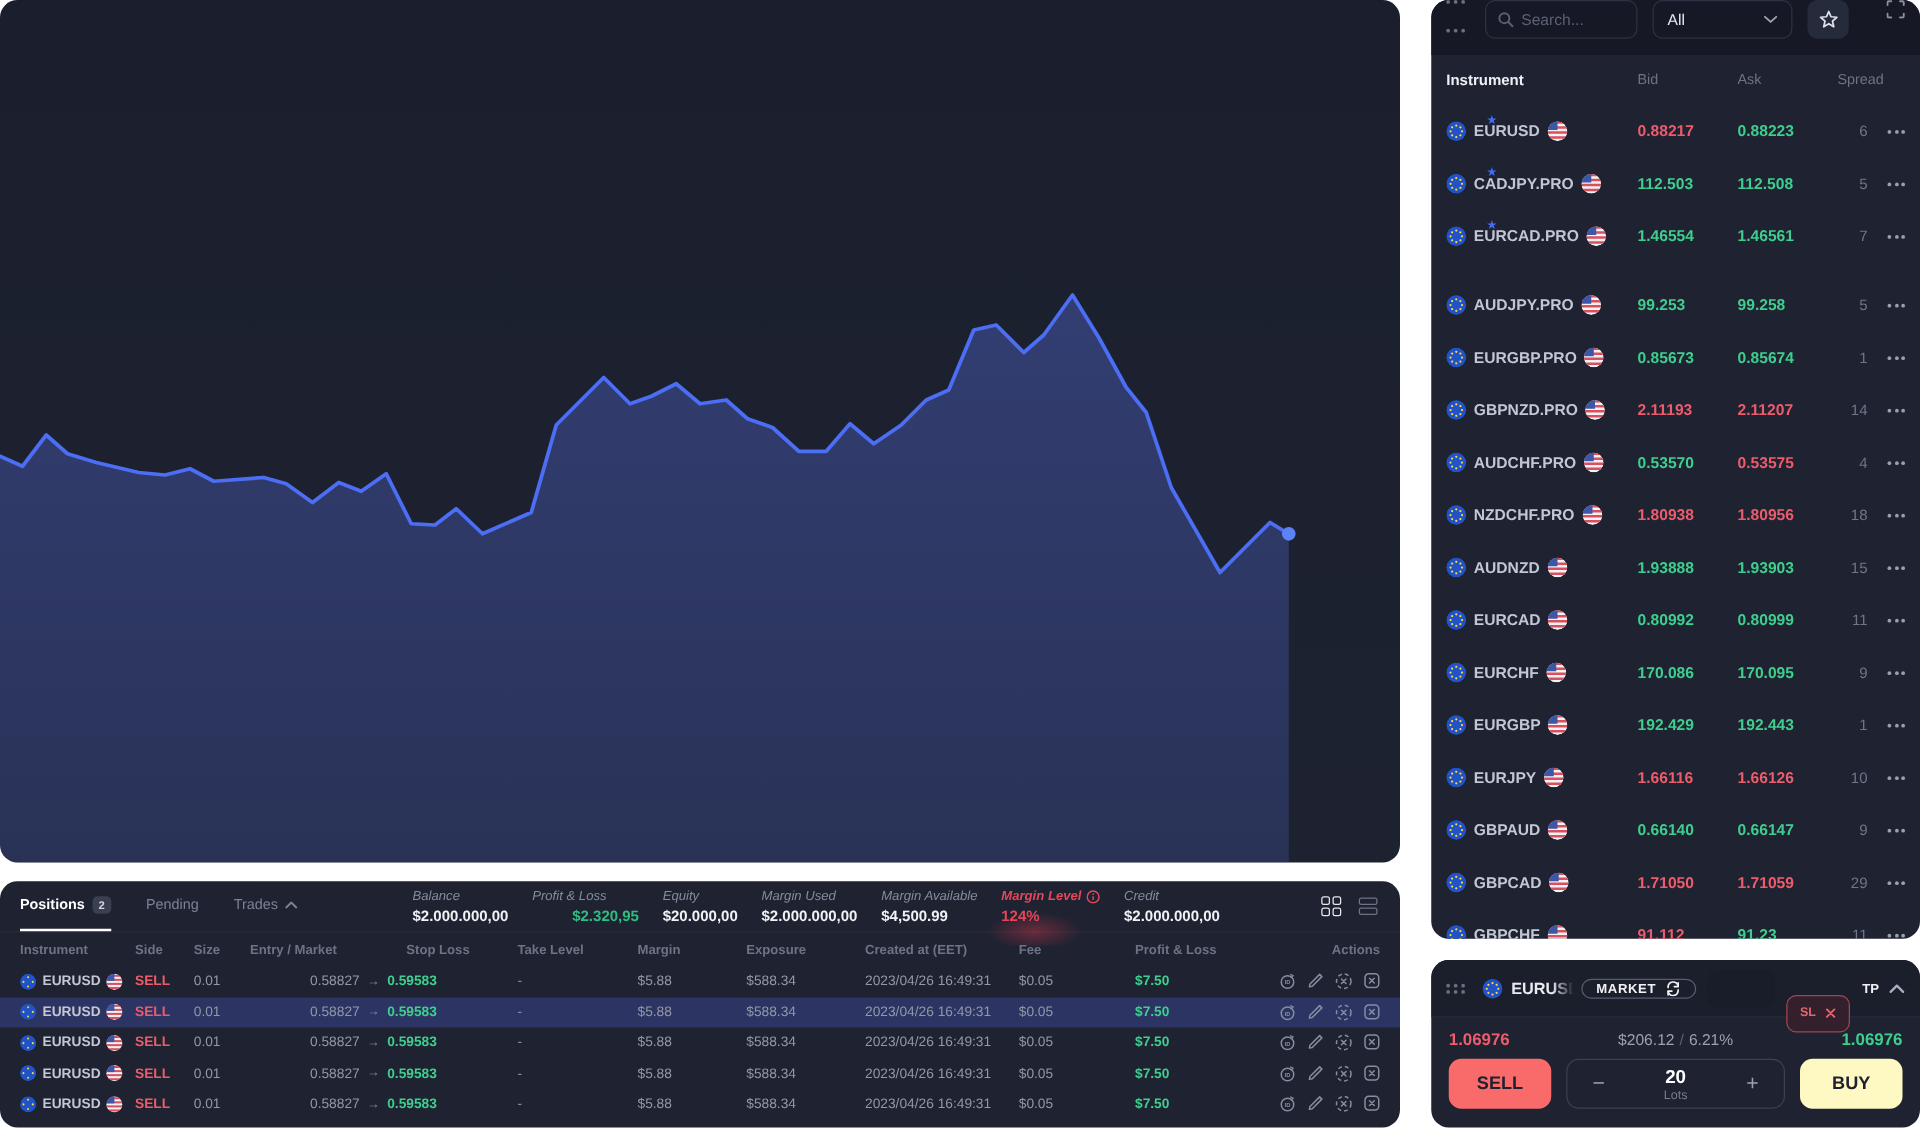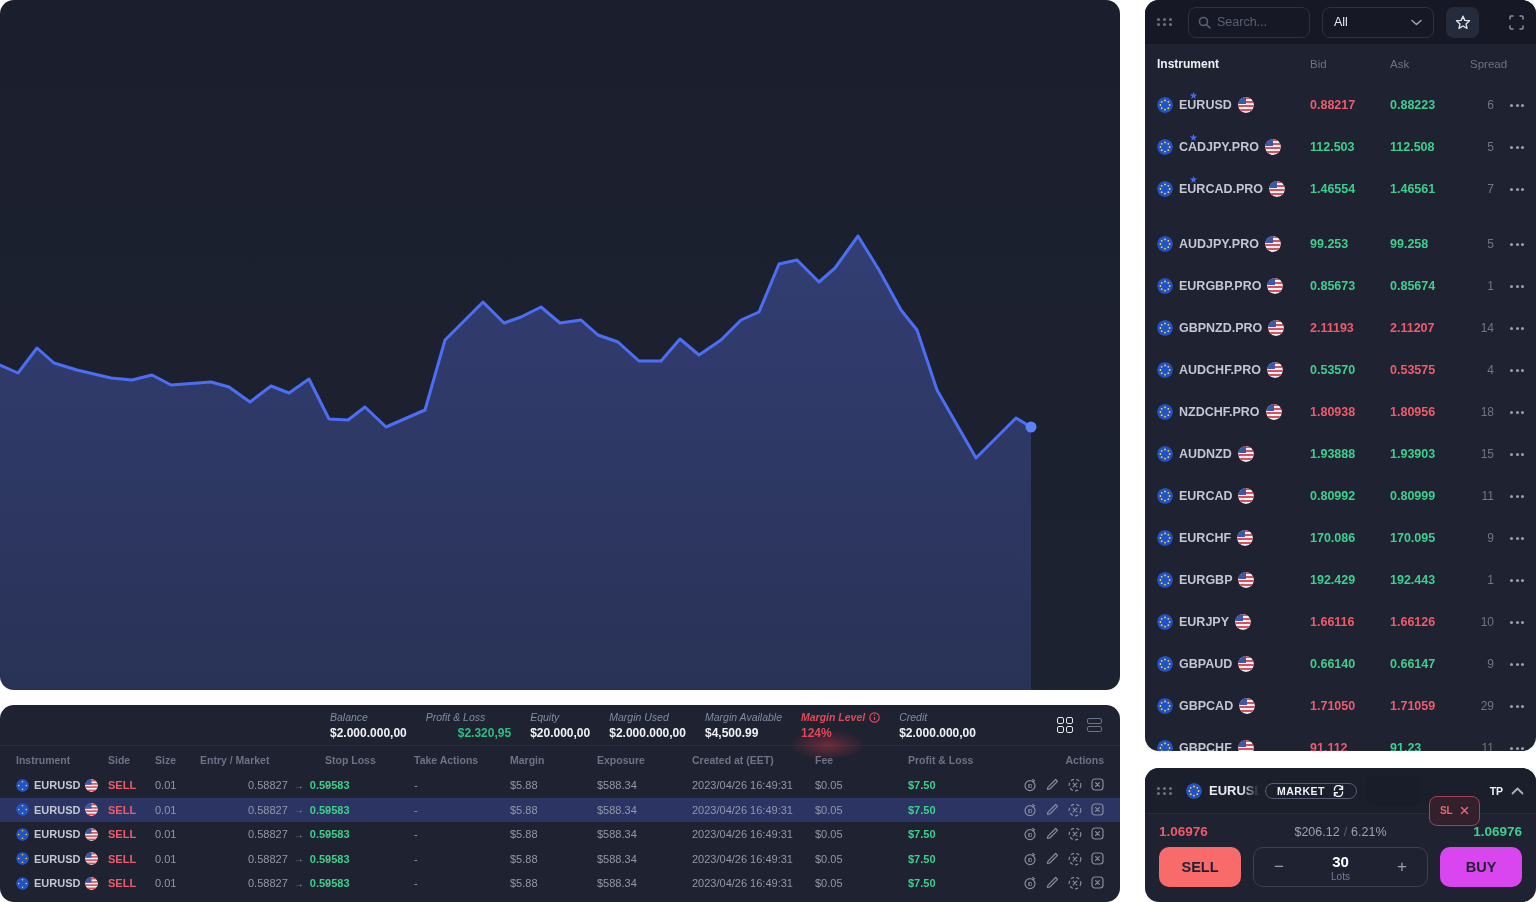--- a/index.html
+++ b/index.html
@@ -7,21 +7,21 @@
               font-family:"Liberation Sans", sans-serif; }
   .panel { position:absolute; background:#1e2231; border-radius:14px; overflow:hidden; }
 
   
   #chart-panel { left:0; top:0; width:1120px; height:690px;
                  background:linear-gradient(180deg,#1b1f2d 0%,#1d2231 100%); }
   #chart-svg { display:block; }
 
   
   #watchlist-panel { left:1145px; top:0; width:391px; height:751px; }
-  .wl-controls { height:44px; background:#161925; display:flex; align-items:center; padding:0 12px; }
+  .wl-controls { height:44px; background:#161925; display:flex; padding:0 12px; }
   .drag-handle { display:grid; grid-template-columns:repeat(3,4px); grid-gap:2px; }
   .drag-handle i { width:3px; height:3px; border-radius:50%; background:#6a7082; }
   .wl-search { margin-left:15px; width:122px; height:31px; border:1px solid #2c3143; border-radius:8px;
                display:flex; align-items:center; padding:0 9px; gap:6px; }
   .wl-search input { background:transparent; border:none; outline:none; width:80px;
                      font-size:12.5px; color:#c8ccd8; font-family:"Liberation Sans",sans-serif; }
   .wl-search input::placeholder { color:#596075; }
   .wl-filter { margin-left:12px; width:112px; height:31px; border:1px solid #2c3143; border-radius:8px;
                display:flex; align-items:center; padding:0 11px; cursor:pointer; }
   .wl-filter span { font-size:12.5px; color:#e8eaf0; flex:1; }
@@ -111,21 +111,21 @@
   .op-prices { display:flex; align-items:center; justify-content:space-between; padding:10px 14px 6px; }
   .op-prices .sellp { font-size:13.5px; font-weight:bold; color:#ee5c6c; }
   .op-prices .buyp  { font-size:13.5px; font-weight:bold; color:#3ecf8e; }
   .op-prices .mid { font-size:12.5px; color:#9ba1b3; }
   .op-prices .mid .sep { color:#5b6175; padding:0 4px; }
   .op-actions { display:flex; align-items:center; padding:2px 14px 0; gap:12px; }
   .btn-sell, .btn-buy { width:82px; height:40px; border:none; border-radius:10px; font-size:14.5px;
                         font-weight:bold; color:#1d2130; cursor:pointer;
                         font-family:"Liberation Sans",sans-serif; }
   .btn-sell { background:#f96b6b; }
-  .btn-buy  { background:#d946ef;text-align:center; }
+  .btn-buy  { background:#fef9c3;text-align:center; }
   .stepper { flex:1; height:40px; border:1px solid #3a4153; border-radius:10px; display:flex;
              align-items:center; padding:0 16px; }
   .stepper .minus, .stepper .plus { font-size:17px; color:#9ba1b3; cursor:pointer; width:18px;
                                     text-align:center; }
   .stepper .qty { flex:1; text-align:center; }
   .stepper .qty .q { font-size:15px; font-weight:bold; color:#ffffff; }
   .stepper .qty .u { font-size:10px; color:#787e90; margin-top:1px; }
 </style>
 </head>
 <body>
@@ -893,20 +893,35 @@
           <i></i>
           <i></i>
           <i></i>
         </span>
   </div>
     </div>
 </div>
 
 <div class="panel" id="positions-panel">
   <div class="pos-topbar">
+    <div class="tabs">
+      <div class="tab active">
+        <span>Positions</span>
+        <span class="badge">2</span>
+      </div>
+      <div class="tab">
+        <span>Pending</span>
+      </div>
+      <div class="tab">
+        <span>Trades</span>
+        <svg width="10" height="6" viewBox="0 0 10 6">
+          <polyline points="1,5 5,1 9,5" fill="none" stroke="#7c8296" stroke-width="1.5" stroke-linecap="round" stroke-linejoin="round"></polyline>
+        </svg>
+      </div>
+    </div>
     <div class="summary">
       <div class="sum-cell">
         <div class="lbl">Balance</div>
         <div class="val">$2.000.000,00</div>
       </div>
       <div class="sum-cell green">
         <div class="lbl">Profit &amp; Loss</div>
         <div class="val">$2.320,95</div>
       </div>
       <div class="sum-cell">
@@ -949,21 +964,21 @@
           <i></i>
         </span>
     </div>
   </div>
   <div class="pos-grid pos-header">
     <span class="h">Instrument</span>
     <span class="h">Side</span>
     <span class="h">Size</span>
     <span class="h">Entry / Market</span>
     <span class="h">Stop Loss</span>
-    <span class="h">Take Actions</span>
+    <span class="h">Take Level</span>
     <span class="h">Margin</span>
     <span class="h">Exposure</span>
     <span class="h">Created at (EET)</span>
     <span class="h">Fee</span>
     <span class="h">Profit &amp; Loss</span>
     <span class="h last">Actions</span>
   </div>
   <div id="pos-body">
       <div class="pos-grid pos-row">
     <span class="cell inst">
@@ -1302,20 +1317,20 @@
     <span class="mid">
       <span>$206.12</span><span class="sep">/</span><span>6.21%</span>
     </span>
     <span class="buyp">1.06976</span>
   </div>
   <div class="op-actions">
     <button class="btn-sell">SELL</button>
     <div class="stepper">
       <span class="minus">−</span>
       <span class="qty">
-        <div class="q">30</div>
+        <div class="q">20</div>
         <div class="u">Lots</div>
       </span>
       <span class="plus">+</span>
     </div>
     <button class="btn-buy">BUY</button>
   </div>
 </div>
 
 </body></html>

